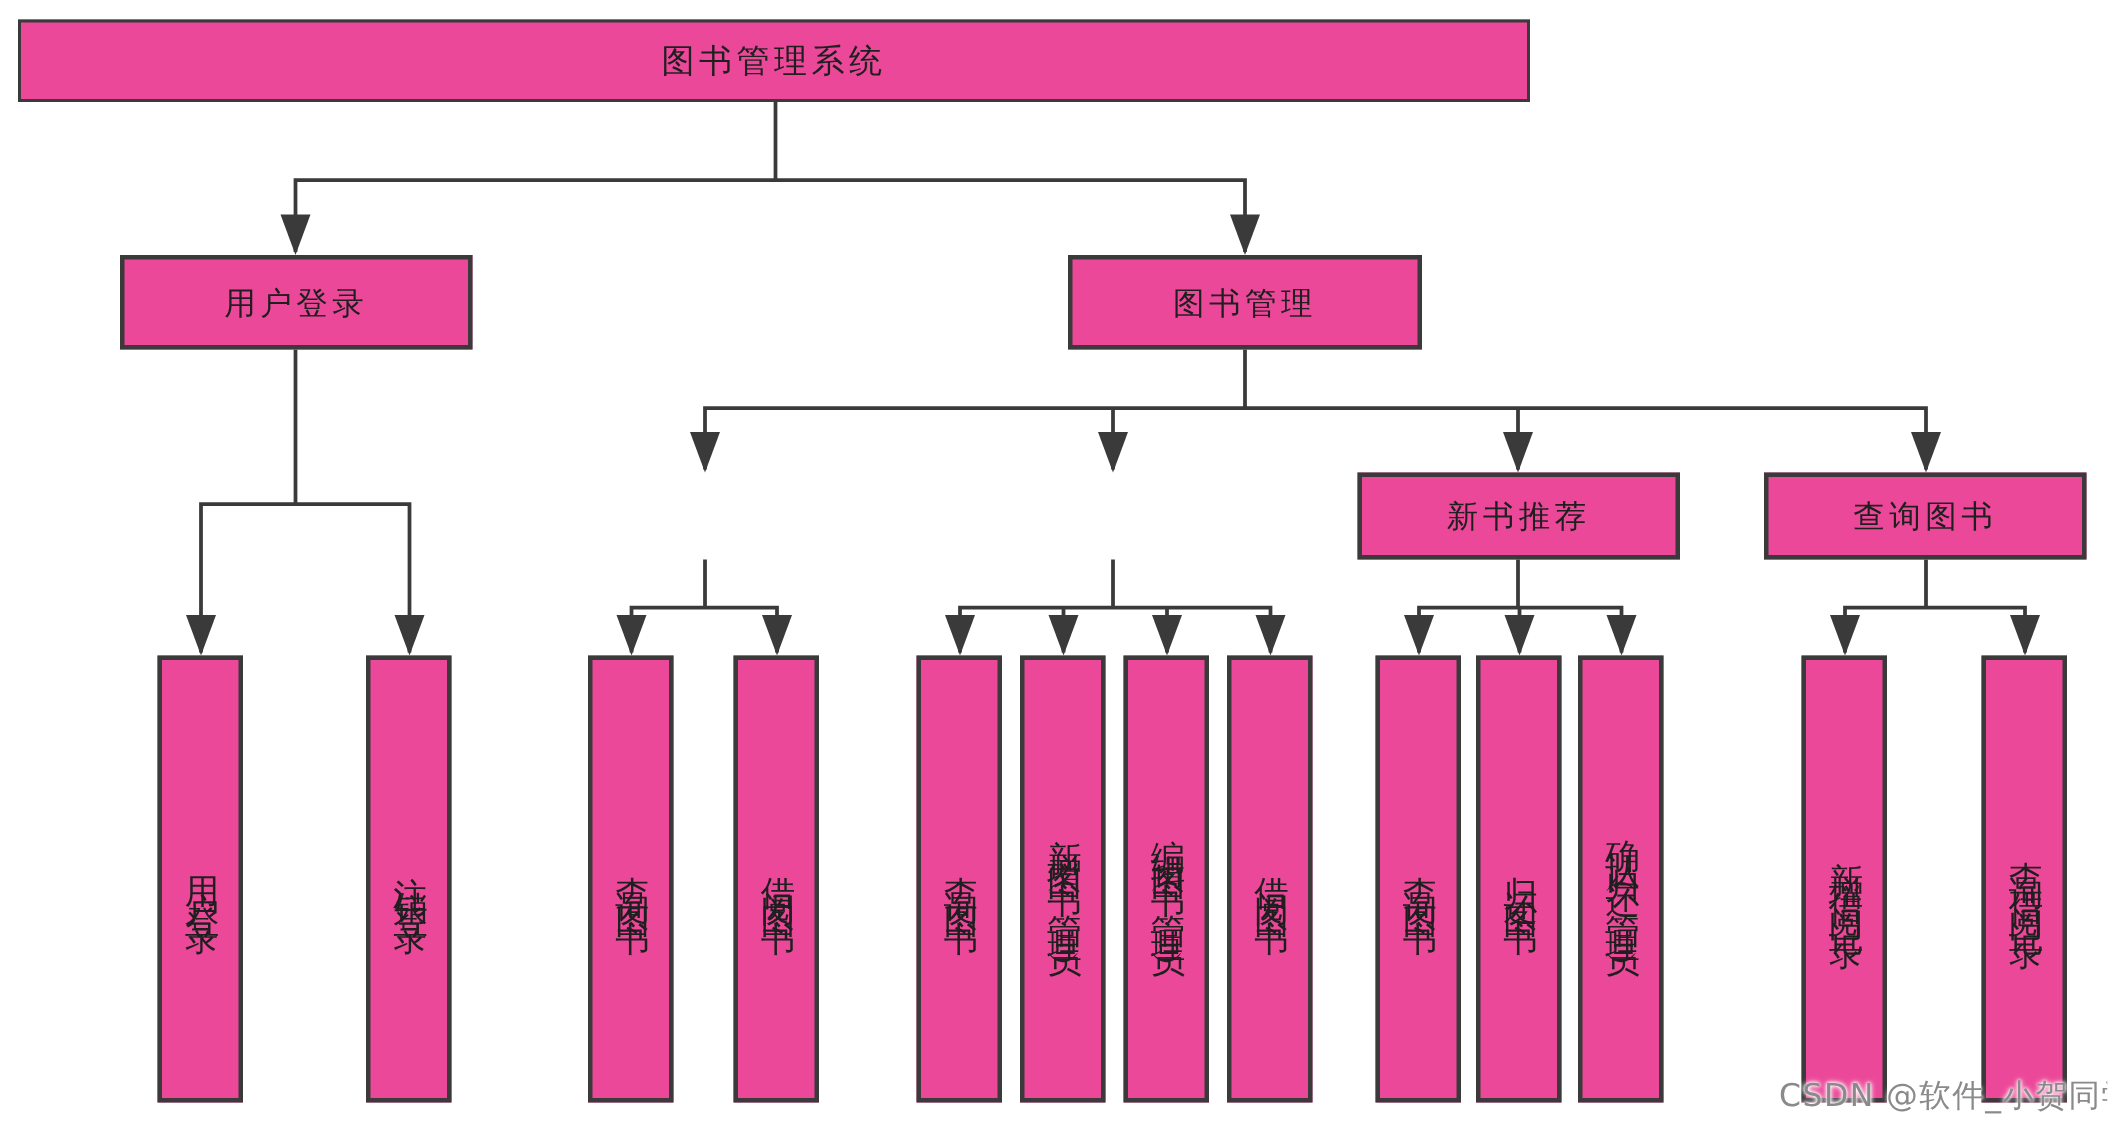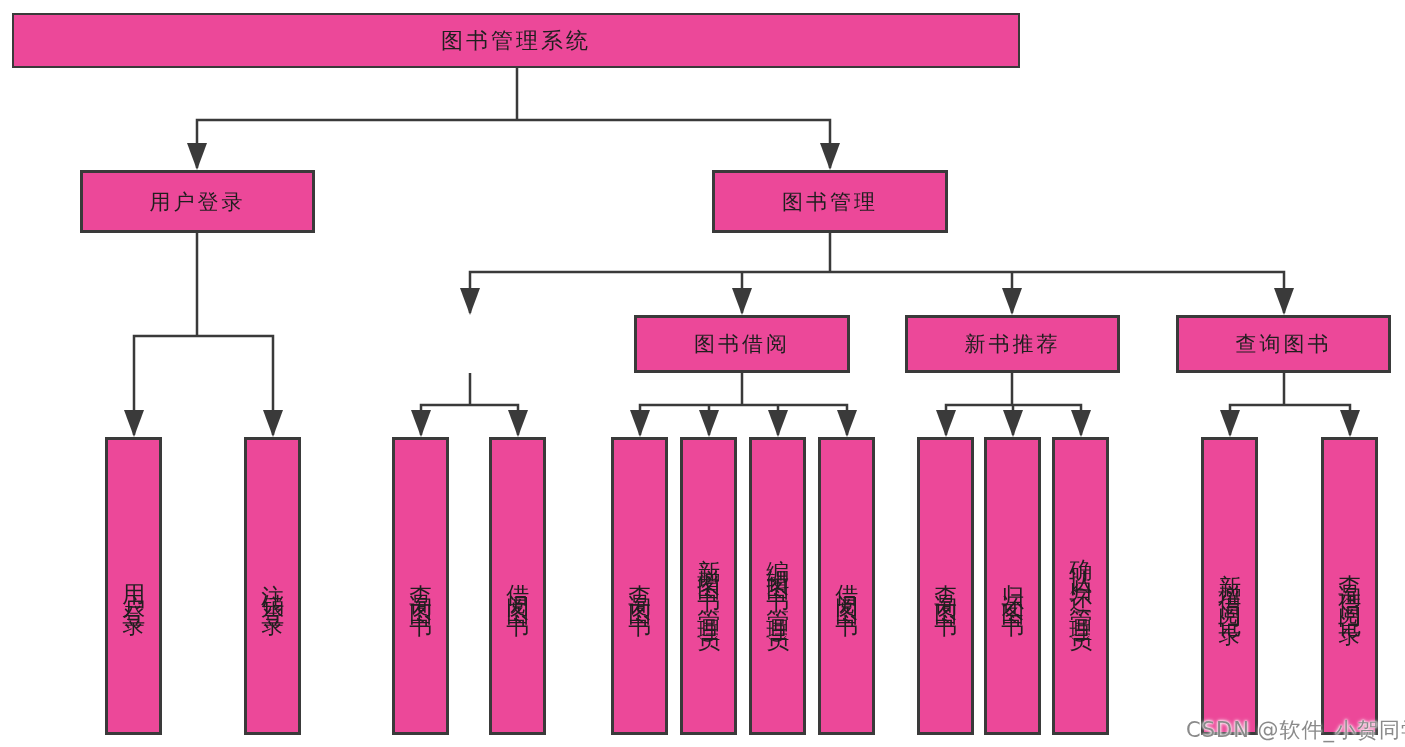--- a/index.html
+++ b/index.html
@@ -91,21 +91,20 @@
       <polygon class="arrow" points="1220,410 1240,410 1230,437"></polygon>
       <polygon class="arrow" points="1340,410 1360,410 1350,437"></polygon>
     </g>
   </svg>
 
   <div class="node root" style="left:12px;top:13px;width:1008px;height:55px;">图书管理系统</div>
 
   <div class="node" style="left:80px;top:170px;width:235px;height:63px;">用户登录</div>
   <div class="node" style="left:712px;top:170px;width:236px;height:63px;">图书管理</div>
 
-  <div class="node" style="left:634px;top:315px;width:216px;height:58px;">图书借阅</div>
   <div class="node" style="left:905px;top:315px;width:215px;height:58px;">新书推荐</div>
   <div class="node" style="left:1176px;top:315px;width:215px;height:58px;">查询图书</div>
 
   <div class="node leaf" style="left:105px;top:437px;width:57px;height:298px;">用户登录</div>
   <div class="node leaf" style="left:244px;top:437px;width:57px;height:298px;">注销登录</div>
 
   <div class="node leaf" style="left:392px;top:437px;width:57px;height:298px;">查询图书</div>
   <div class="node leaf" style="left:489px;top:437px;width:57px;height:298px;">借阅图书</div>
 
   <div class="node leaf" style="left:611px;top:437px;width:57px;height:298px;">查询图书</div>

